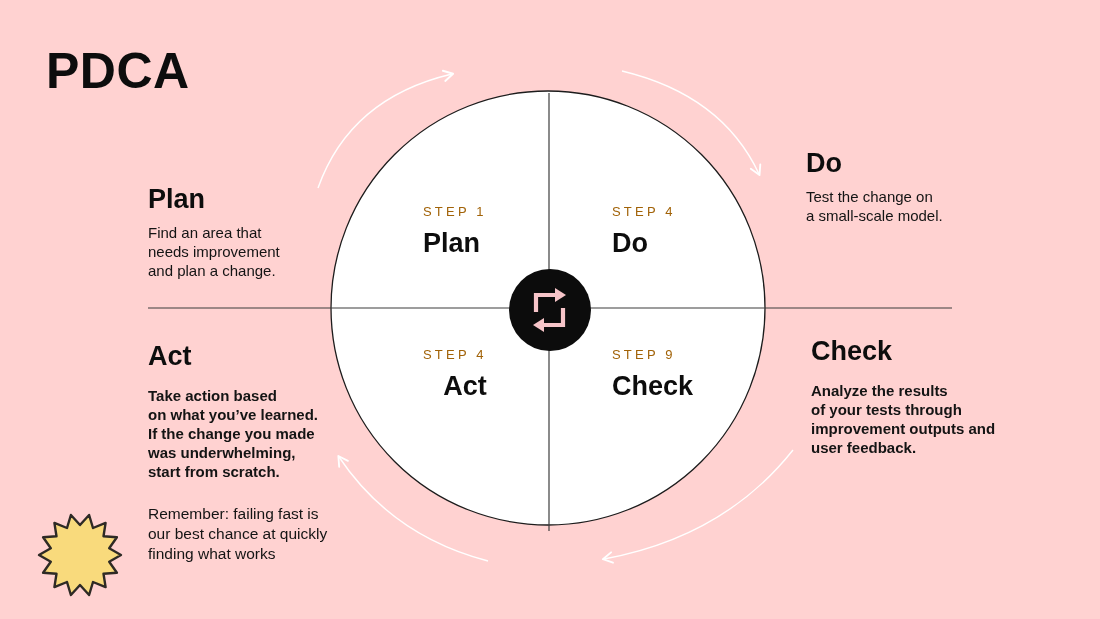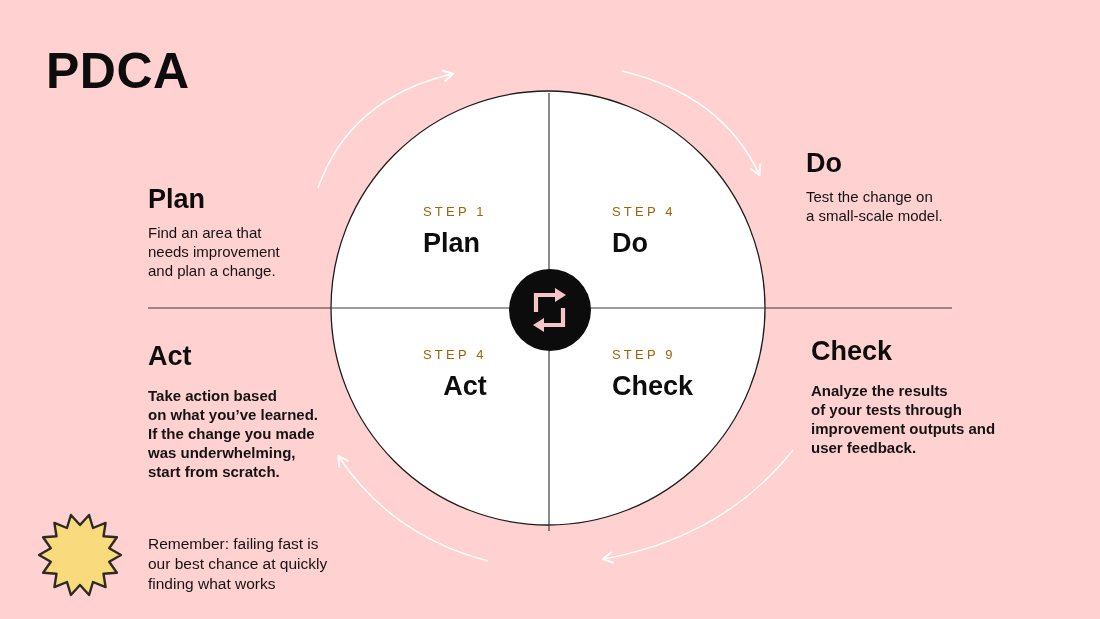--- a/index.html
+++ b/index.html
@@ -17,21 +17,21 @@
   .q .step{font-size:13px;font-weight:500;letter-spacing:3.2px;color:#a16207;}
   .q .qname{font-size:27px;font-weight:700;margin-top:9px;color:#0d0d0d;}
   .ann{position:absolute;}
   .ann .heading{margin:0;font-size:27px;font-weight:700;color:#0d0d0d;}
   .ann .body{
     margin:0;margin-top:8px;font-size:15px;line-height:19px;
     white-space:pre-line;color:#141414;
   }
   .ann.gap-lg .body{margin-top:14px;font-weight:bold;}
   .footnote{
-    position:absolute;left:148px;top:534px;
+    position:absolute;left:148px;top:504px;
     font-size:15.5px;line-height:20px;white-space:pre-line;color:#141414;
   }
   .starburst-svg{position:absolute;left:28px;top:503px;}
 </style>
 </head>
 <body>
 
 <div class="canvas">
 
   <svg class="diagram-svg" width="1100" height="619" viewBox="0 0 1100 619">

